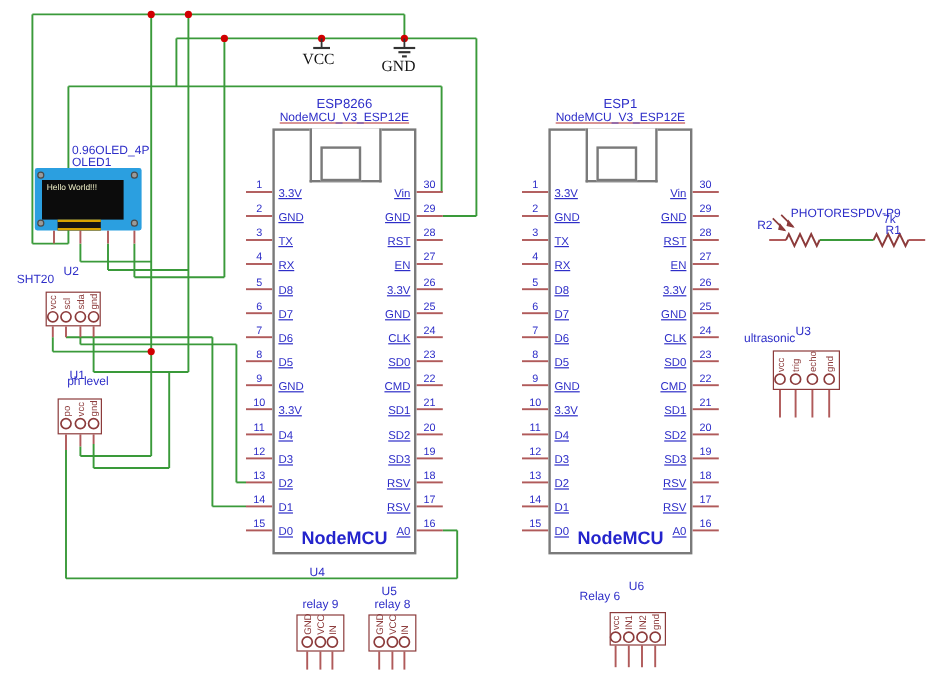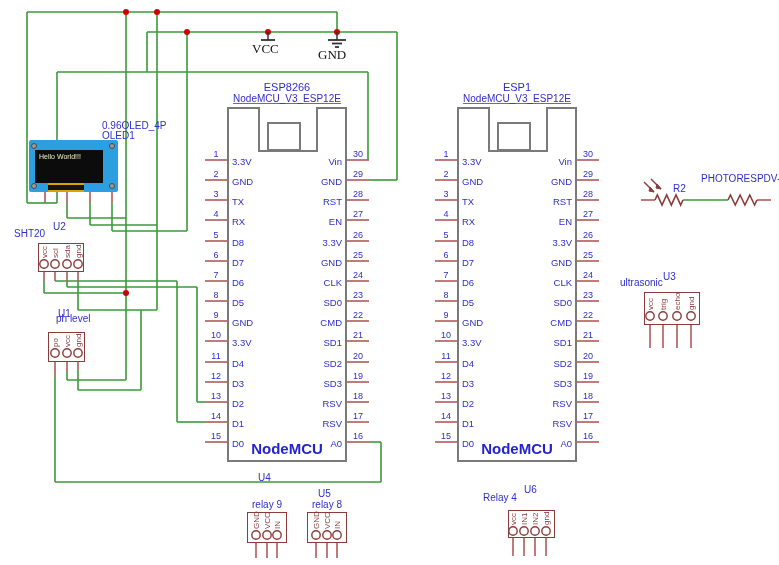--- a/index.html
+++ b/index.html
@@ -3,36 +3,36 @@
 <meta charset="utf-8">
 <style>
   html,body{margin:0;padding:0;background:#fff;}
   #canvas{position:relative;width:779px;height:565px;background:#ffffff;overflow:hidden;
           font-family:"Liberation Sans",sans-serif;}
   .abs{position:absolute;}
   .chip-body{position:absolute;border:2px solid #7a7a7a;background:#fff;box-sizing:border-box;}
   .notch{position:absolute;border:2px solid #7a7a7a;border-top:none;background:#fff;box-sizing:border-box;}
   .notch-inner{position:absolute;border:2px solid #7a7a7a;background:#fff;box-sizing:border-box;}
   .pin-num{position:absolute;width:24px;text-align:center;font-size:9px;color:#2e2ec8;}
-  .pin-name{position:absolute;font-size:9.5px;color:#2e2ec8;white-space:nowrap;}
+  .pin-name{position:absolute;font-size:9.5px;color:#2e2ec8;white-space:nowrap;text-decoration:underline;}
   .chip-title{position:absolute;width:160px;text-align:center;font-size:11px;color:#2e2ec8;white-space:nowrap;}
   .chip-sub{position:absolute;width:160px;text-align:center;font-size:10px;color:#2e2ec8;white-space:nowrap;
             text-decoration:underline;text-decoration-color:#c05050;}
   .brand{position:absolute;width:140px;text-align:center;font-size:15px;font-weight:bold;color:#2424cc;}
   .conn-box{position:absolute;border:1.5px solid #8c3b3b;background:rgba(255,255,255,0);box-sizing:border-box;}
   .conn-pin-label{position:absolute;font-size:8px;color:#8c3b3b;transform:rotate(-90deg);
                   transform-origin:0 0;white-space:nowrap;width:34px;letter-spacing:0px;}
   .ref-label{position:absolute;font-size:10px;color:#2e2ec8;white-space:nowrap;}
   .serif{font-family:"Liberation Serif",serif;font-size:13px;color:#111;}
   .oled-module{position:absolute;background:#2b9fe0;border-radius:2px;}
   .oled-screen{position:absolute;background:#0c0c0c;}
   .oled-text{position:absolute;font-size:7px;color:#f0f0c8;white-space:nowrap;}
   .screw{position:absolute;width:6px;height:6px;border-radius:50%;background:#9a9a9a;border:1px solid #4a4a4a;box-sizing:border-box;}
   .ystrip{position:absolute;background:#141414;border-top:2px solid #d9a400;border-bottom:2px solid #d9a400;box-sizing:border-box;}
-  .rlabel{position:absolute;font-size:10px;color:#2e2ec8;white-space:nowrap;margin-left:42px;}
+  .rlabel{position:absolute;font-size:10px;color:#2e2ec8;white-space:nowrap;}
 </style>
 </head>
 <body>
 
 <div id="canvas">
 
   <svg id="wire-layer" class="abs" style="left:0;top:0" width="779" height="565">
       <line x1="27" y1="12" x2="337" y2="12" stroke="#3a9a3a" stroke-width="1.6"></line>
       <line x1="337" y1="12" x2="337" y2="32" stroke="#3a9a3a" stroke-width="1.6"></line>
       <line x1="147" y1="32" x2="397" y2="32" stroke="#3a9a3a" stroke-width="1.6"></line>
@@ -383,20 +383,20 @@
       <div class="conn-pin-label" style="left:252px;top:529px">GND</div>
       <div class="conn-pin-label" style="left:263px;top:529px">VCC</div>
       <div class="conn-pin-label" style="left:273px;top:529px">IN</div>
       <div class="ref-label" style="left:318px;top:488px">U5</div>
       <div class="ref-label" style="left:312px;top:499px">relay 8</div>
       <div class="conn-box" style="left:307px;top:512px;width:40px;height:31px"></div>
       <div class="conn-pin-label" style="left:312px;top:529px">GND</div>
       <div class="conn-pin-label" style="left:323px;top:529px">VCC</div>
       <div class="conn-pin-label" style="left:333px;top:529px">IN</div>
       <div class="ref-label" style="left:524px;top:484px">U6</div>
-      <div class="ref-label" style="left:483px;top:492px">Relay 4</div>
+      <div class="ref-label" style="left:483px;top:492px">Relay 6</div>
       <div class="conn-box" style="left:508px;top:510px;width:47px;height:28px"></div>
       <div class="conn-pin-label" style="left:509px;top:525px">vcc</div>
       <div class="conn-pin-label" style="left:520px;top:525px">IN1</div>
       <div class="conn-pin-label" style="left:531px;top:525px">IN2</div>
       <div class="conn-pin-label" style="left:542px;top:525px">gnd</div>
     </div>
 </div>
 
 </body></html>

